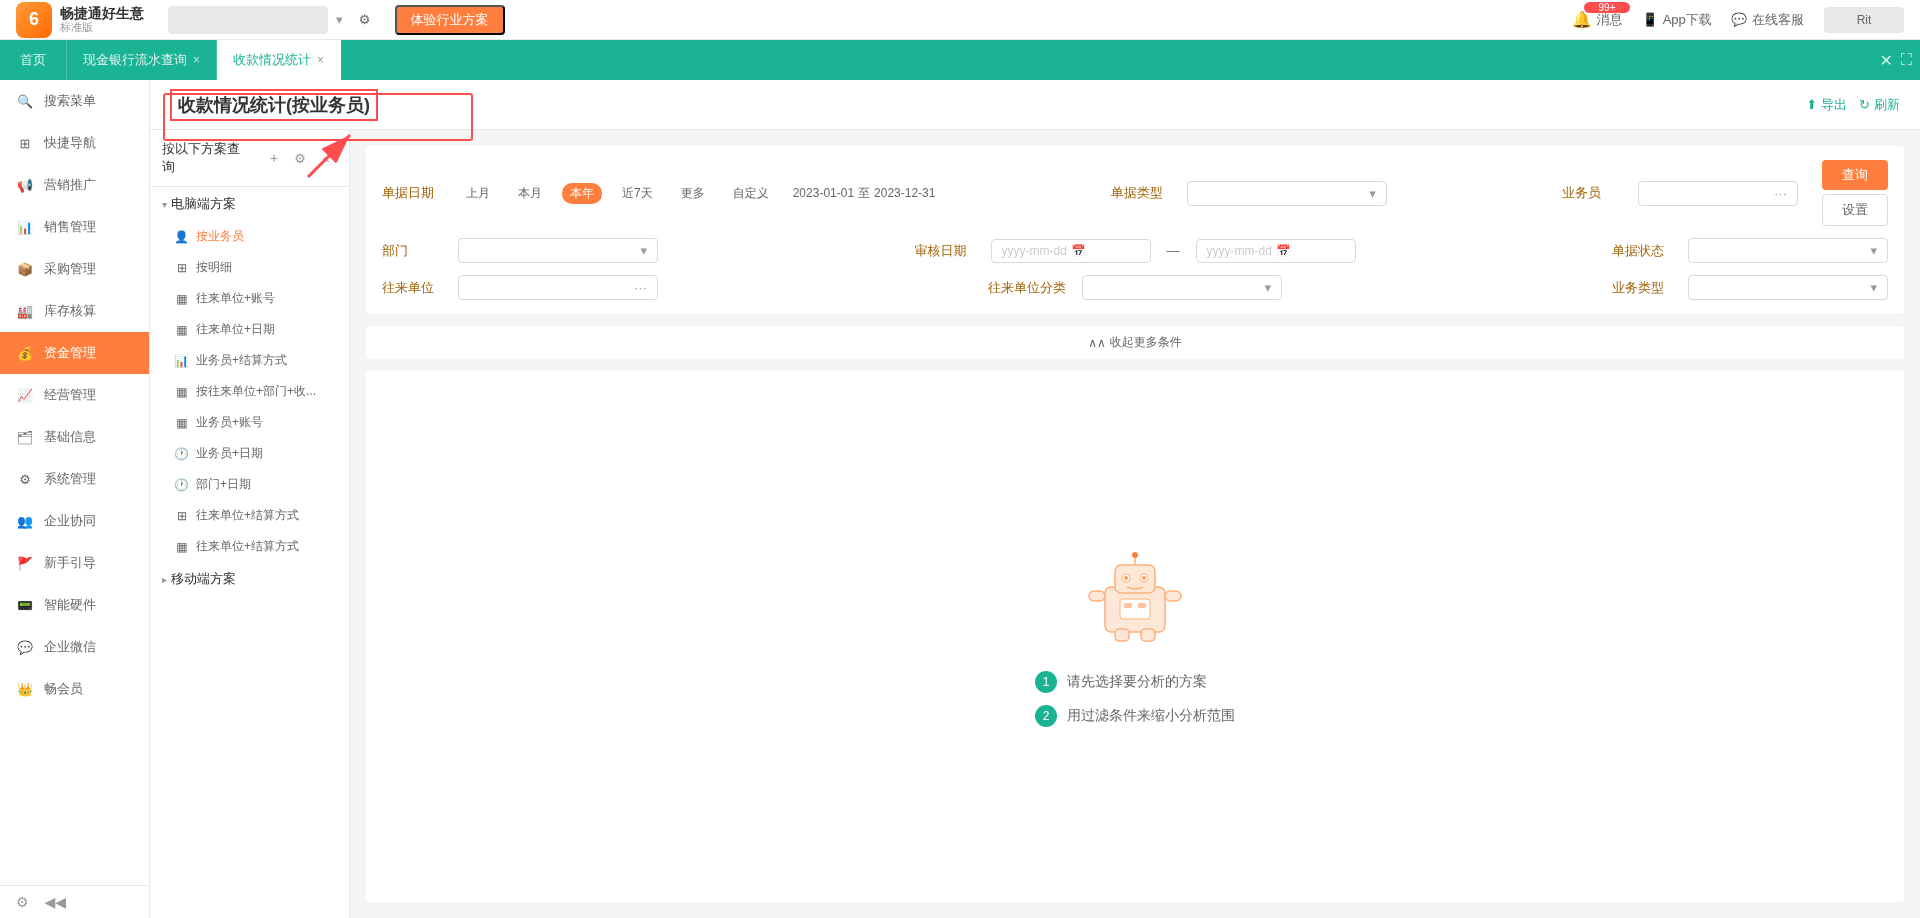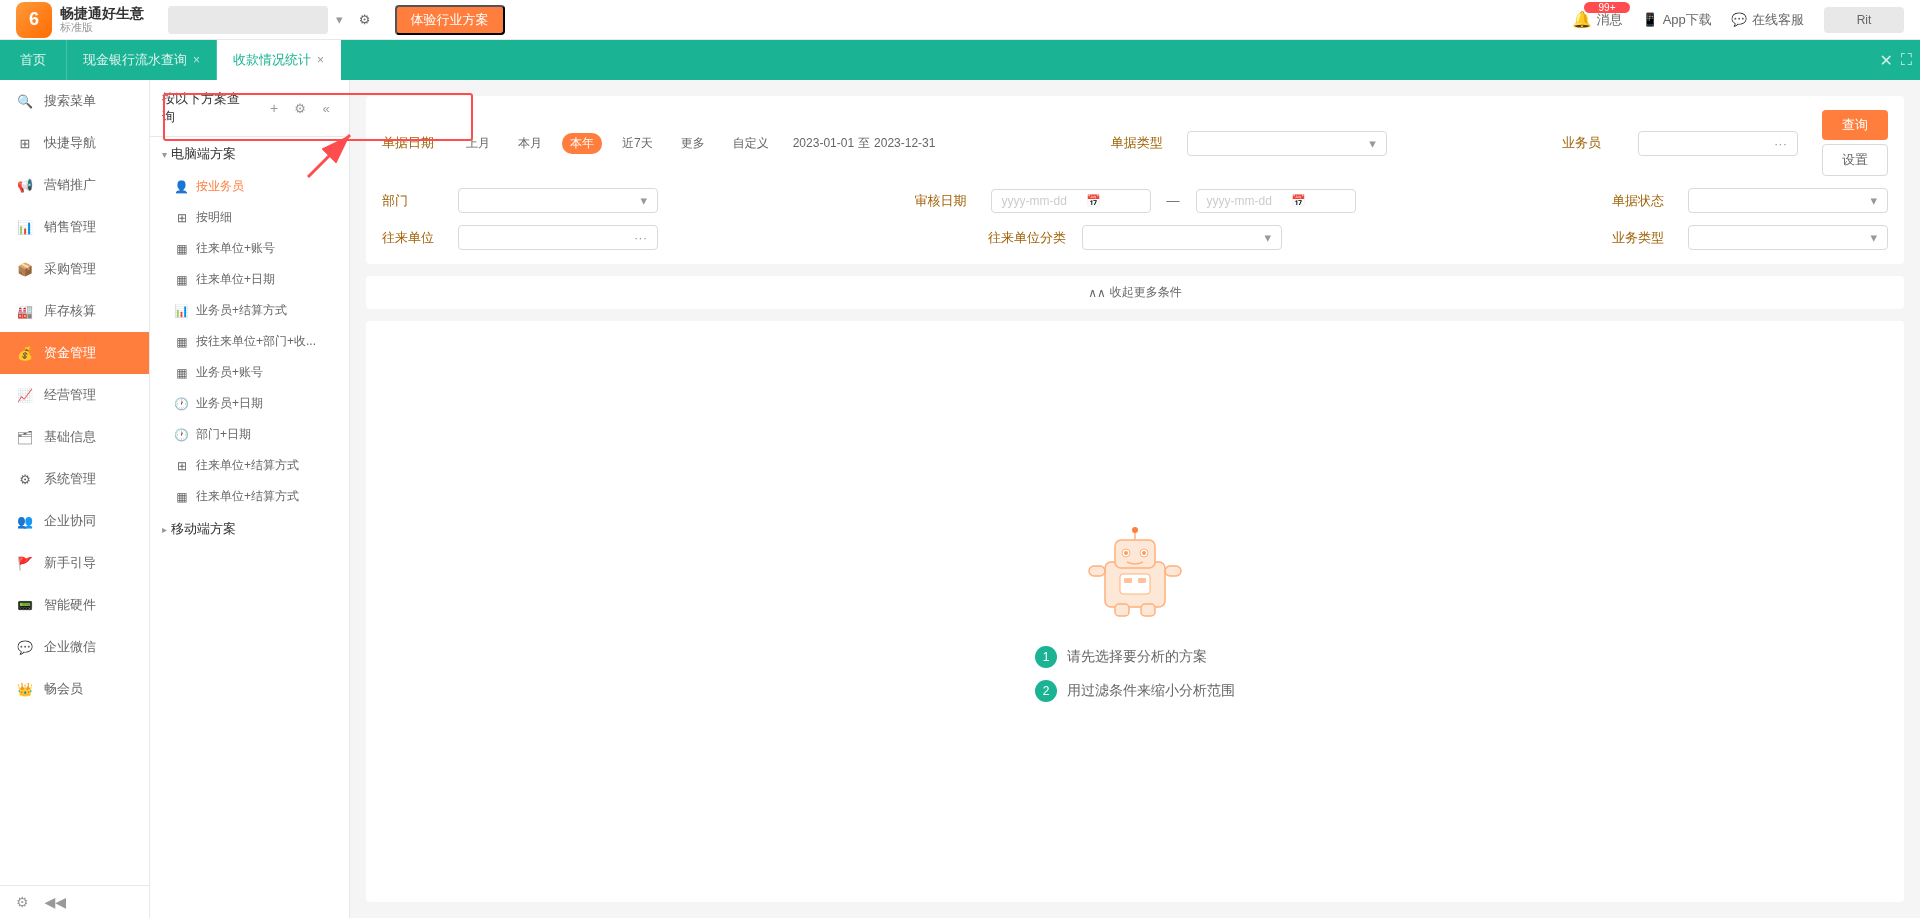--- a/index.html
+++ b/index.html
@@ -70,21 +70,21 @@
     .filter-section { background: #fff; border-radius: 4px; padding: 14px 16px; }
     .filter-row { display: flex; align-items: center; gap: 16px; margin-bottom: 12px; }
     .filter-row:last-child { margin-bottom: 0; }
     .filter-label { color: #a16207; font-size: 13px; min-width: 60px; }
     .date-tabs { display: flex; gap: 12px; align-items: center; }
     .date-tab { padding: 2px 8px; border-radius: 2px; cursor: pointer; color: #666; font-size: 12px; }
     .date-tab.active { background: #ff7e3d; color: #fff; border-radius: 10px; }
     .date-range { display: flex; align-items: center; gap: 4px; color: #666; font-size: 12px; }
     .filter-select { display: flex; align-items: center; border: 1px solid #d9d9d9; border-radius: 4px; padding: 4px 10px; min-width: 200px; cursor: pointer; color: #666; font-size: 13px; }
     .filter-select .arrow { margin-left: auto; color: #999; }
-    .filter-input { display: flex; align-items: center; border: 1px solid #d9d9d9; border-radius: 4px; padding: 4px 10px; min-width: 160px; color: #ccc; font-size: 12px; gap: 20px; }
+    .filter-input { display: flex; align-items: center; border: 1px solid #d9d9d9; border-radius: 4px; padding: 4px 10px; min-width: 160px; color: #ccc; font-size: 12px; gap: 5px; }
     .filter-dash { color: #666; }
     .btn-query { background: #ff7e3d; color: #fff; border: none; padding: 6px 20px; border-radius: 4px; cursor: pointer; font-size: 13px; }
     .btn-settings { background: #fff; color: #666; border: 1px solid #d9d9d9; padding: 6px 16px; border-radius: 4px; cursor: pointer; font-size: 13px; }
 
     
     .collapse-bar { display: flex; align-items: center; justify-content: center; padding: 8px; background: #fff; border-radius: 4px; }
     .collapse-btn { display: flex; align-items: center; gap: 4px; color: #666; cursor: pointer; font-size: 12px; }
 
     
     .empty-state { flex: 1; display: flex; flex-direction: column; align-items: center; justify-content: center; background: #fff; border-radius: 4px; padding: 40px; }
@@ -215,20 +215,33 @@
       <span>畅会员</span>
     </div>
     <div class="sidebar-bottom">
       <span class="sidebar-bottom-icon">⚙</span>
       <span class="sidebar-bottom-icon">◀◀</span>
     </div>
   </div>
 
   <div class="main">
 
+    <div class="page-header">
+      <span class="page-title">收款情况统计(按业务员)</span>
+      <div class="page-header-right">
+        <div class="header-btn">
+          <span>⬆</span>
+          <span>导出</span>
+        </div>
+        <div class="header-btn">
+          <span>↻</span>
+          <span>刷新</span>
+        </div>
+      </div>
+    </div>
 
     <div class="content-area">
 
       <div class="left-panel">
         <div class="panel-header">
           <span class="panel-header-title">按以下方案查询</span>
           <div class="panel-header-icons">
             <div class="panel-icon">+</div>
             <div class="panel-icon" style="font-size:13px;">⚙</div>
             <div class="panel-icon" style="font-size:13px;">«</div>

